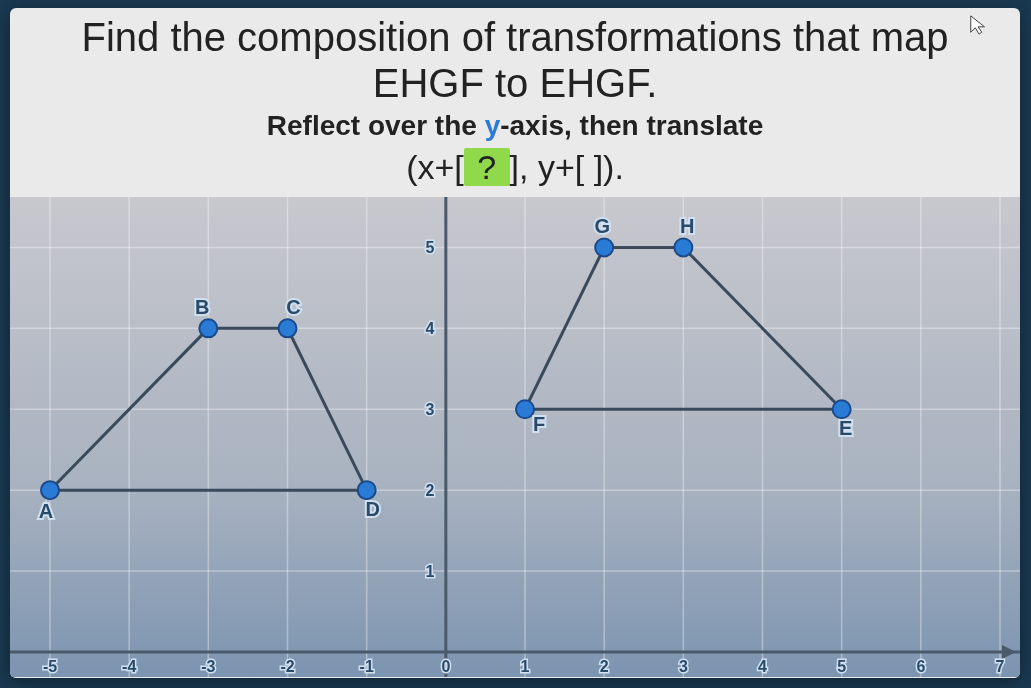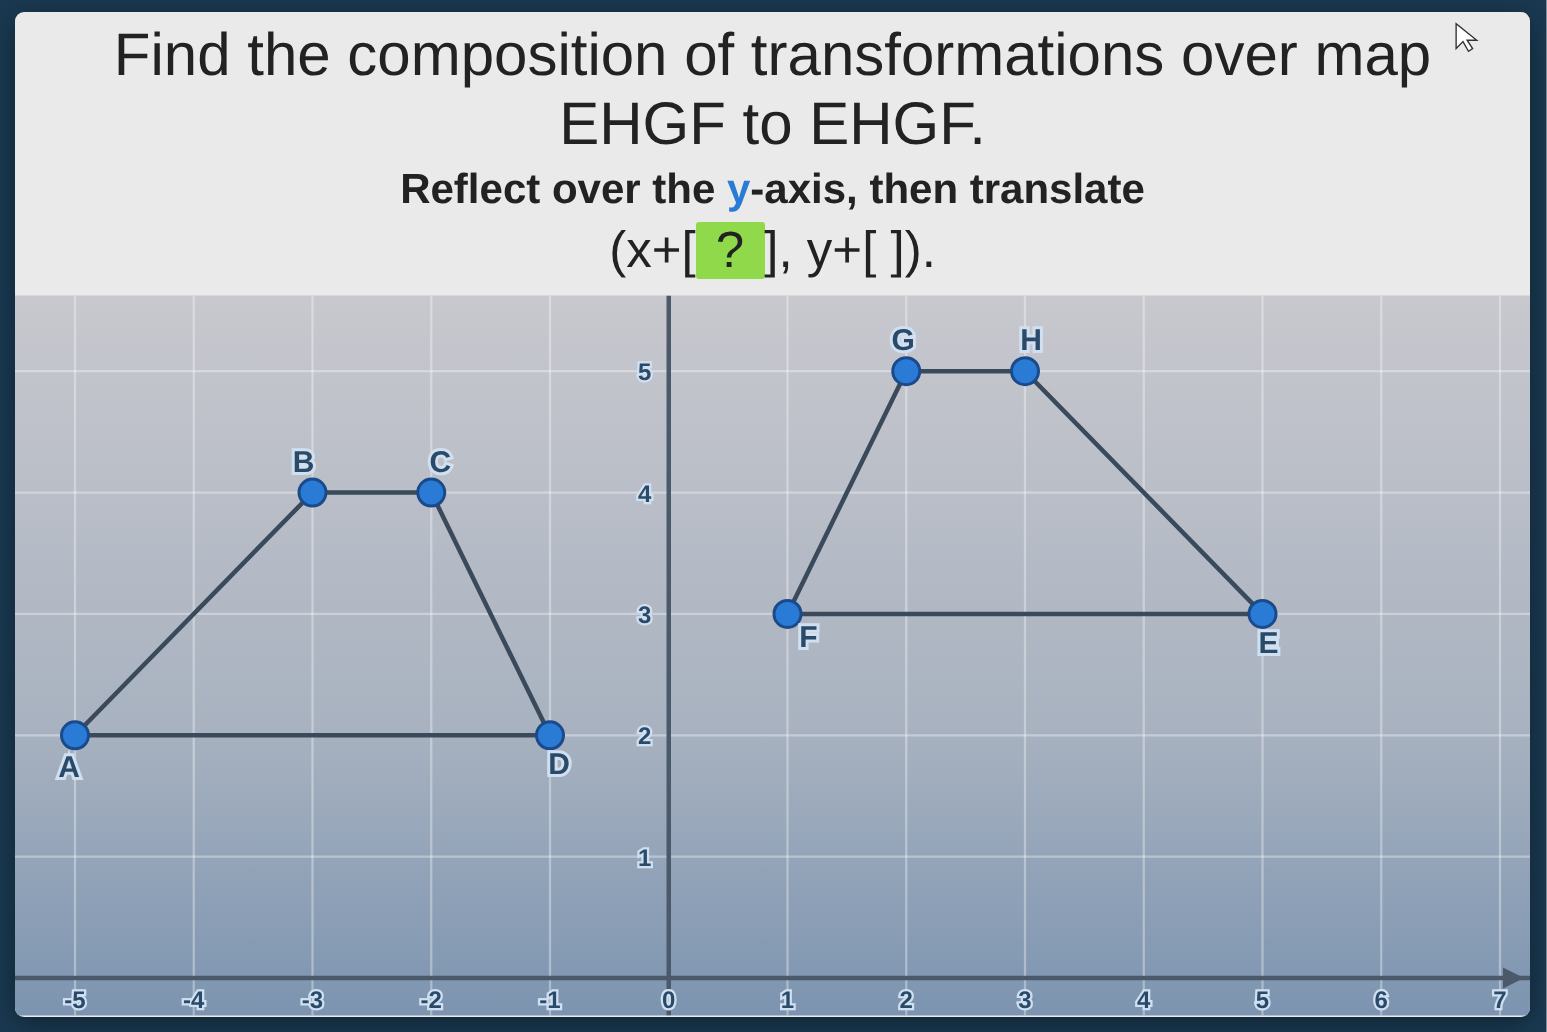--- a/index.html
+++ b/index.html
@@ -65,21 +65,21 @@
 <body>
 
 <div class="card">
 
   <svg class="cursor" viewBox="0 0 24 24">
     <path d="M3 2 L3 20 L8 15 L12 22 L15 20 L11 14 L18 14 Z" fill="#fff" stroke="#333" stroke-width="1"></path>
   </svg>
 
   <div class="text-block">
     <div class="line1">
-      <span>Find the composition of transformations over map</span><br>
+      <span>Find the composition of transformations that map</span><br>
       <span>EHGF to EHGF.</span>
     </div>
     <div class="line2">
       <span>Reflect over the </span><span class="accent">y</span><span>-axis, then translate</span>
     </div>
     <div class="line3">
       <span>(x+[</span><span class="blank-active"> ? </span><span>], y+[</span><span> </span><span>]).</span>
     </div>
   </div>
 

